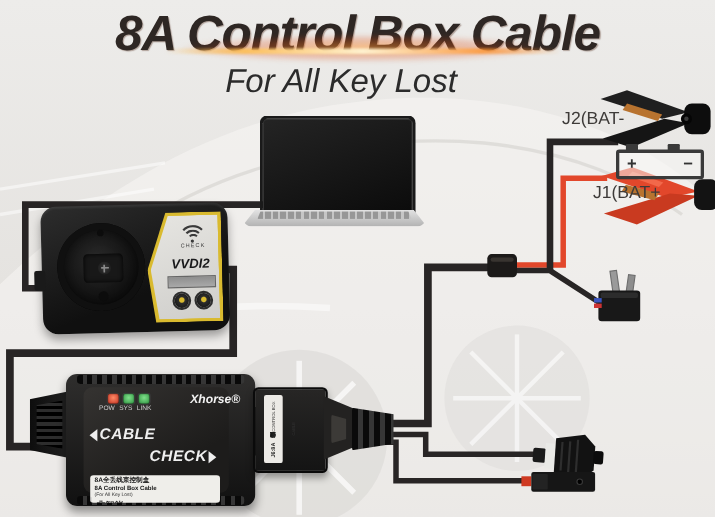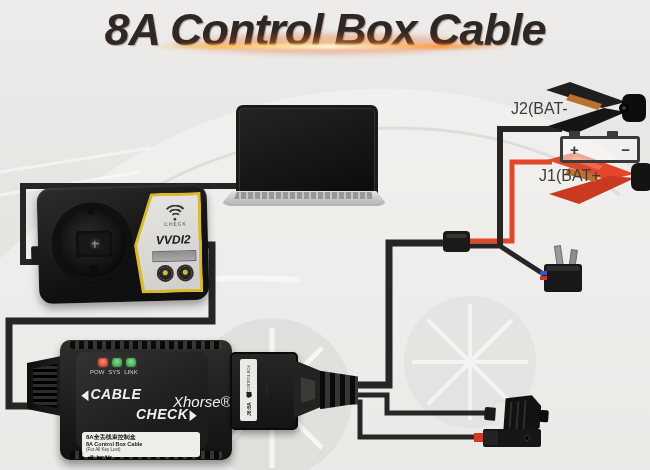--- a/index.html
+++ b/index.html
@@ -91,21 +91,21 @@
     background:repeating-linear-gradient(90deg,#090909 0 5px,#363636 5px 9px);}
   .cb-ribs-b{left:10px;right:10px;bottom:1px;height:8px;border-radius:3px;
     background:repeating-linear-gradient(90deg,#090909 0 5px,#363636 5px 9px);}
   .cb-face{left:16px;top:12px;width:132px;height:96px;border-radius:8px;
     background:linear-gradient(150deg,#353331 0%,#1d1c1b 70%);}
   .led-row{left:38px;top:18px;display:flex;gap:4px;z-index:5;}
   .led{width:10px;height:9px;border-radius:2px;box-shadow:inset 0 0 1px #000,0 0 0 1px #3a3a3a;}
   .led-pow{background:radial-gradient(circle at 50% 40%,#ff8a66,#c03020);}
   .led-grn{background:radial-gradient(circle at 50% 40%,#7fe08a,#2e9340);}
   .led-labels{left:30px;top:29px;display:flex;gap:4px;font-size:6px;color:#d0d0d0;z-index:5;}
-  .cb-brand{left:113px;top:17px;font-size:15px;font-weight:normal;font-style:italic;color:#f2f2f2;z-index:5;margin-top:36px;}
+  .cb-brand{left:113px;top:17px;font-size:11px;font-weight:bold;font-style:italic;color:#f2f2f2;z-index:5;}
   .cb-device{left:20px;top:46px;font-size:14px;font-weight:bold;font-style:italic;color:#efefef;z-index:5;letter-spacing:.5px;}
   .cb-cable{left:76px;top:66px;font-size:14px;font-weight:bold;font-style:italic;color:#efefef;z-index:5;letter-spacing:.5px;}
   .chev{display:inline-block;transform:scaleX(.65);font-style:normal;font-size:13px;}
   .sticker{left:22px;top:92px;width:118px;height:25px;background:#efeeea;border-radius:3px;display:flex;overflow:hidden;z-index:5;flex-direction:column;}
   .st-left{flex:1.6;padding:2px 0 0 4px;}
   .st-l1{font-size:6px;font-weight:bold;color:#151515;line-height:7px;white-space:nowrap;}
   .st-l2{font-size:5.5px;font-weight:bold;color:#151515;line-height:6px;white-space:nowrap;}
   .st-l3{font-size:4.5px;color:#333;line-height:5px;white-space:nowrap;}
   .st-right{width:34px;border-left:1px solid #a8a8a8;text-align:center;padding-top:3px;}
   .st-r1{font-size:8px;font-weight:bold;color:#111;line-height:9px;}
@@ -160,20 +160,21 @@
         <line x1="470" y1="362" x2="428" y2="404"></line>
       <line x1="470" y1="362" x2="412" y2="362"></line>
         <line x1="470" y1="362" x2="428" y2="320"></line>
     </g>
     <path d="M60,300 C140,280 220,275 300,280" fill="none" stroke="#ffffff" stroke-width="6" opacity="0.5"></path>
   </svg>
 
   <div class="abs glow"></div>
   <div class="abs glow-core"></div>
   <div class="abs title">8A Control Box Cable</div>
+  <div class="abs subtitle">For All Key Lost</div>
 
   <svg class="abs layer-wires" width="650" height="470">
 
     <polyline points="252,186 23,186 23,262 62,262" fill="none" stroke="#282525" stroke-width="6"></polyline>
 
     <polyline points="196,245 212,245 212,321 9,321 9,406 36,406" fill="none" stroke="#282525" stroke-width="7"></polyline>
 
     <polyline points="332,385 389,385 389,243 447,243" fill="none" stroke="#282525" stroke-width="7"></polyline>
 
     <polyline points="330,395 387,395 387,413 492,413" fill="none" stroke="#282525" stroke-width="5"></polyline>

